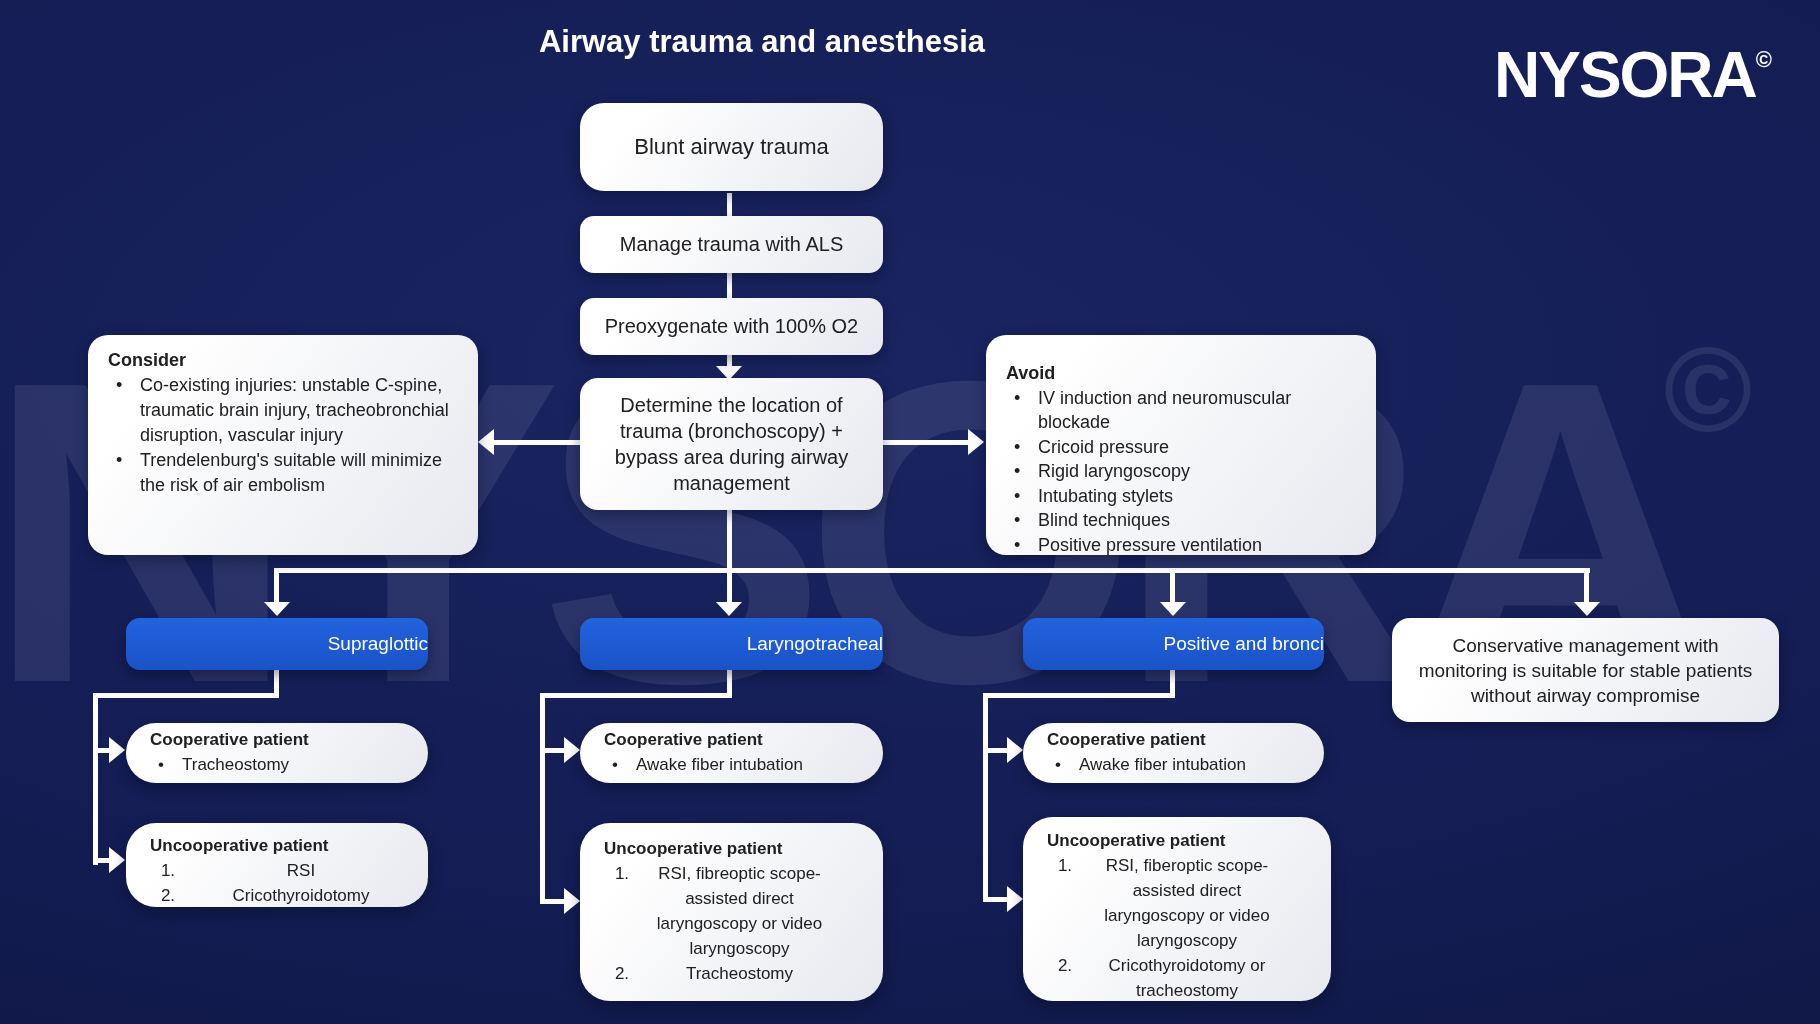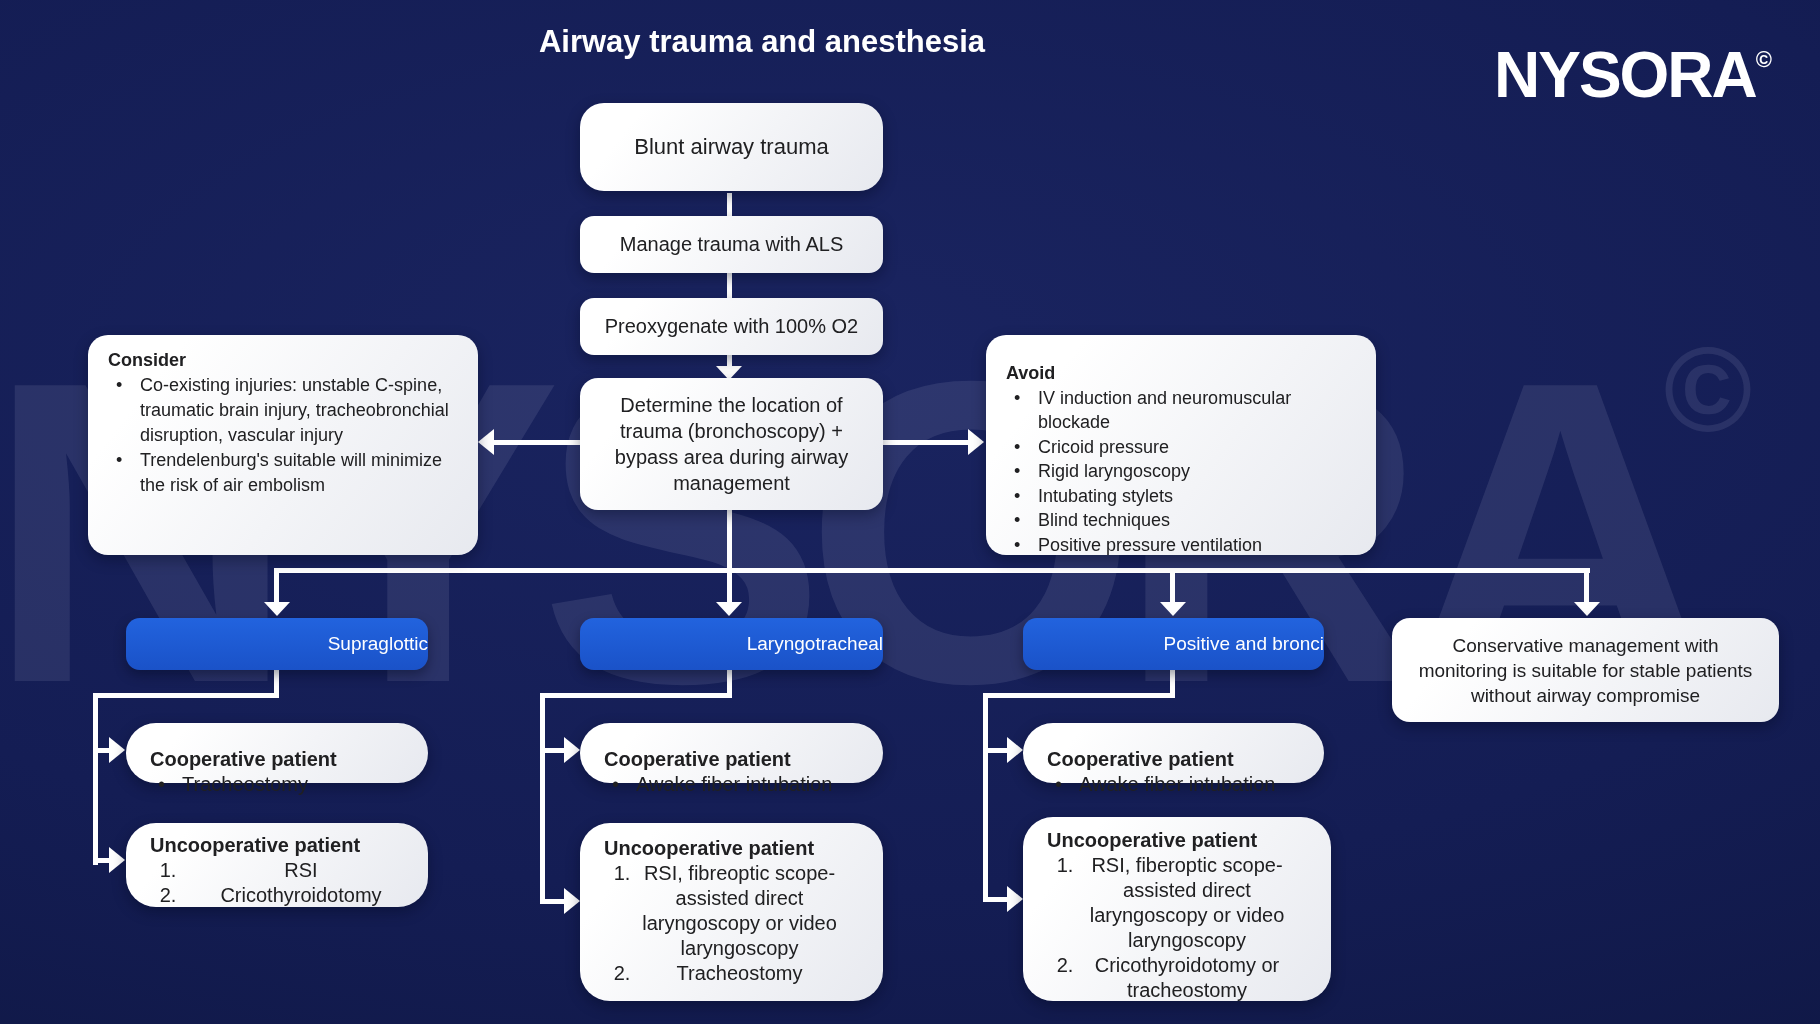--- a/index.html
+++ b/index.html
@@ -45,21 +45,21 @@
   .center{display:flex;align-items:center;justify-content:center;text-align:center;}
   .node-blue{
     position:absolute;z-index:2;box-sizing:border-box;
     background:linear-gradient(180deg,#2263de 0%,#1a52c8 100%);
     color:#ffffff;border-radius:14px;font-size:19px;
     box-shadow:0 5px 12px rgba(3,7,28,0.40);
     justify-content:flex-end;
   }
   .panel{font-size:18px;line-height:25px;padding:13px 14px 0 20px;border-radius:20px;}
   .panel-title{font-weight:bold;}
-  .child{font-size:20px;line-height:25px;padding:24px 10px 0 24px;border-radius:30px;}
+  .child{font-size:17px;line-height:25px;padding:4px 10px 0 24px;border-radius:30px;}
   ul.dots,ol.nums{margin:0;padding:0;list-style:none;}
   ul.dots li,ol.nums li{display:flex;}
   ul.dots li::before{content:"\2022";flex:0 0 32px;box-sizing:border-box;padding-left:8px;}
   ol.nums{counter-reset:n;text-align:center;}
   ol.nums li{counter-increment:n;}
   ol.nums li::before{content:counter(n) ".";flex:0 0 34px;box-sizing:border-box;padding-left:2px;}
   .li-text{flex:1 1 auto;}
   
   .vline{position:absolute;width:5px;background:#ffffff;z-index:1;}
   .hline{position:absolute;height:5px;background:#ffffff;z-index:1;}

